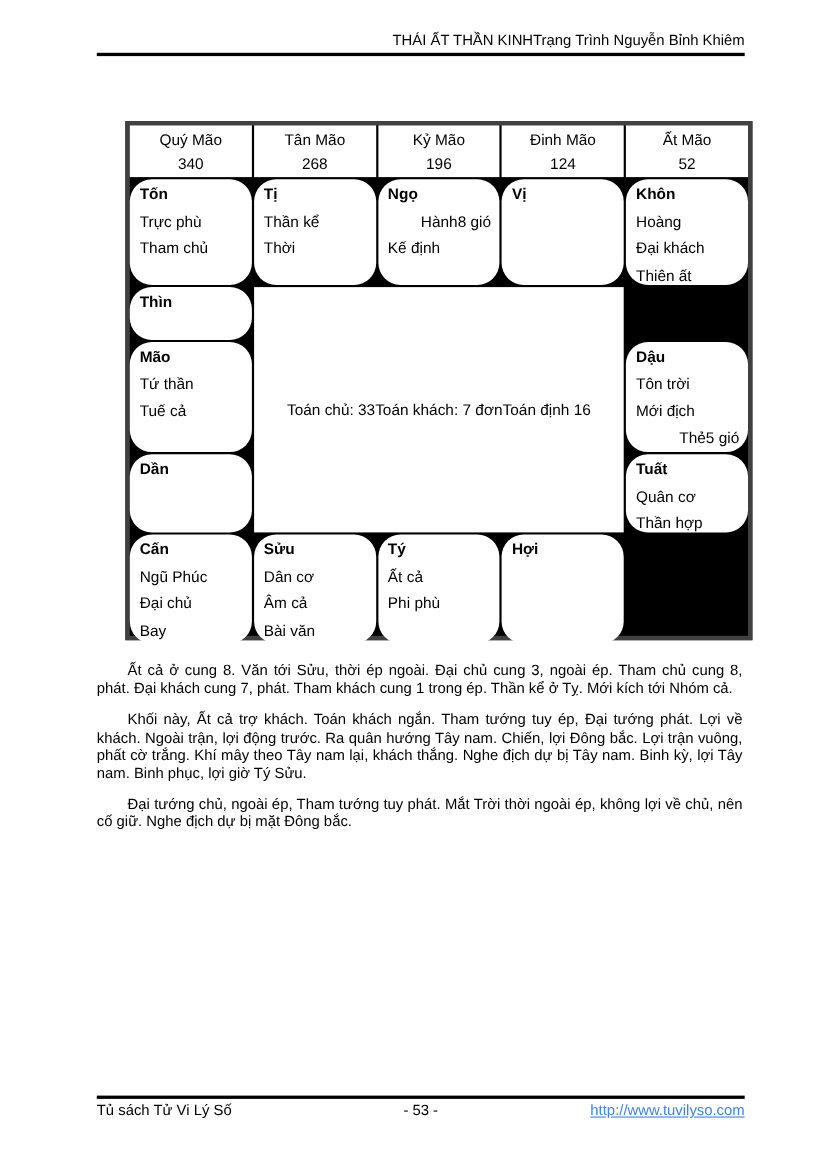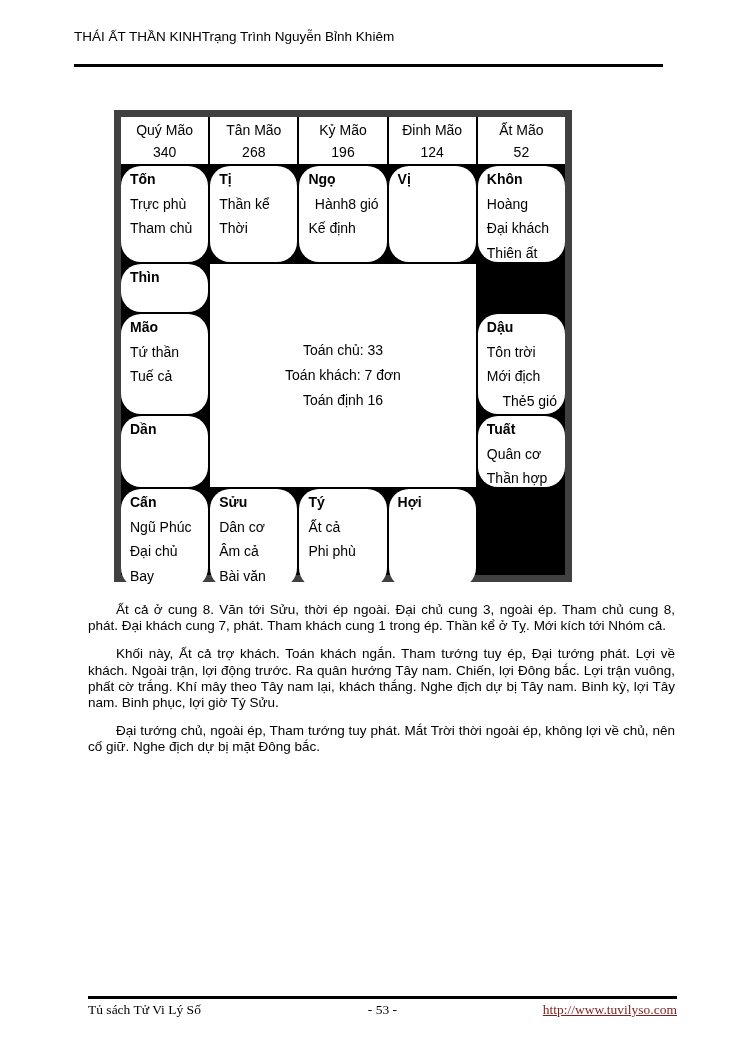--- a/index.html
+++ b/index.html
@@ -2,64 +2,64 @@
 <html><head>
 <meta charset="utf-8">
 <style>
   html,body{margin:0;padding:0;}
   body{
     width:744px;height:1051px;background:#ffffff;color:#000;
     font-family:"Liberation Sans", sans-serif;position:relative;overflow:hidden;
   }
   
   .page-header{
-    position:absolute;left:74px;top:29px;width:589px;
-    display:flex;justify-content:flex-start;align-items:flex-end;
+    position:absolute;left:88px;top:29px;width:589px;
+    display:flex;justify-content:flex-end;align-items:flex-end;
     font-size:13.5px;line-height:15px;
-    border-bottom:3px solid #000;padding-bottom:20px;
+    border-bottom:3px solid #000;padding-bottom:4px;
   }
   
   .chart-table{
-    position:absolute;left:114px;top:110px;width:458px;height:472px;
+    position:absolute;left:114px;top:110px;width:570px;height:472px;
     display:grid;grid-template-columns:repeat(5,1fr);
     grid-template-rows:47px 96px 48px 100px 71px auto;
-    gap:2px;background:#000;border:7px solid #404040;box-sizing:border-box;
+    gap:2px;background:#000;border:4px solid #404040;box-sizing:border-box;
   }
   .chart-table > div{background:#fff;box-sizing:border-box;}
   .hcell{text-align:center;font-size:14px;line-height:22px;padding-top:2px;}
   .cell{font-size:14px;line-height:24.5px;padding:1px 8px 0 9px;border-radius:20px;}
   .cell .t{font-weight:bold;}
   .split{display:flex;justify-content:flex-end;}
   .p-center{
-    display:flex;flex-direction:column;justify-content:center;align-items:center;
+    display:flex;justify-content:center;align-items:center;
     font-size:14px;line-height:25px;padding:16px;
   }
   .r1c1{grid-area:1/1}.r1c2{grid-area:1/2}.r1c3{grid-area:1/3}.r1c4{grid-area:1/4}.r1c5{grid-area:1/5}
   .p-ton{grid-area:2/1}.p-ti{grid-area:2/2}.p-ngo{grid-area:2/3}.p-vi{grid-area:2/4}.p-khon{grid-area:2/5}
   .p-thin{grid-area:3/1}.p-than{grid-area:3/5}
   .p-mao{grid-area:4/1}.p-dau{grid-area:4/5}
   .p-dan{grid-area:5/1}.p-tuat{grid-area:5/5}
   .p-can{grid-area:6/1}.p-suu{grid-area:6/2}.p-ty{grid-area:6/3}.p-hoi{grid-area:6/4}.p-kien{grid-area:6/5}
   .p-center{grid-row:3/6;grid-column:2/5}
   
   .body-text{
     position:absolute;left:88px;top:602px;width:589px;
     font-size:13.5px;line-height:16.2px;text-align:justify;
   }
   .body-text p{margin:0 2px 12px 0;text-indent:28px;}
   
   .page-footer{
     position:absolute;left:88px;top:996px;width:589px;
     border-top:3px solid #000;padding-top:3px;
-    display:flex;font-size:13.5px;line-height:15px;font-family:Liberation Serif, serif;
+    display:flex;font-size:13.5px;line-height:15px;
   }
   .f-left{flex:1;text-align:left;}
   .f-center{flex:1;text-align:center;}
   .f-right{flex:1;text-align:right;}
-  .f-right a{color:#7f1d1d;text-decoration:underline;cursor:pointer;}
+  .f-right a{color:#3b82f6;text-decoration:underline;cursor:pointer;}
 </style>
 </head>
 <body>
 
 <div class="page">
 
   <header class="page-header">
     <span>THÁI ẤT THẦN KINH</span>
     <span>Trạng Trình Nguyễn Bỉnh Khiêm</span>
   </header>

